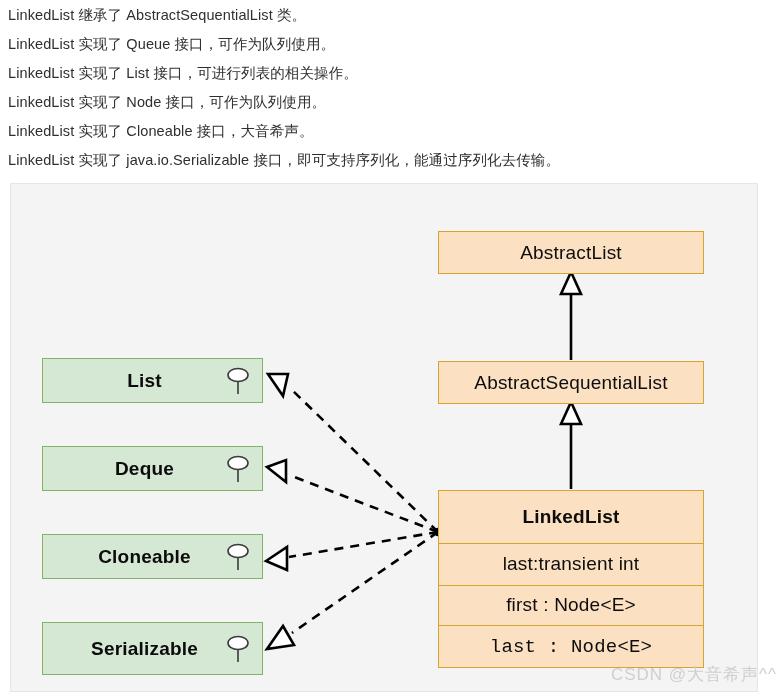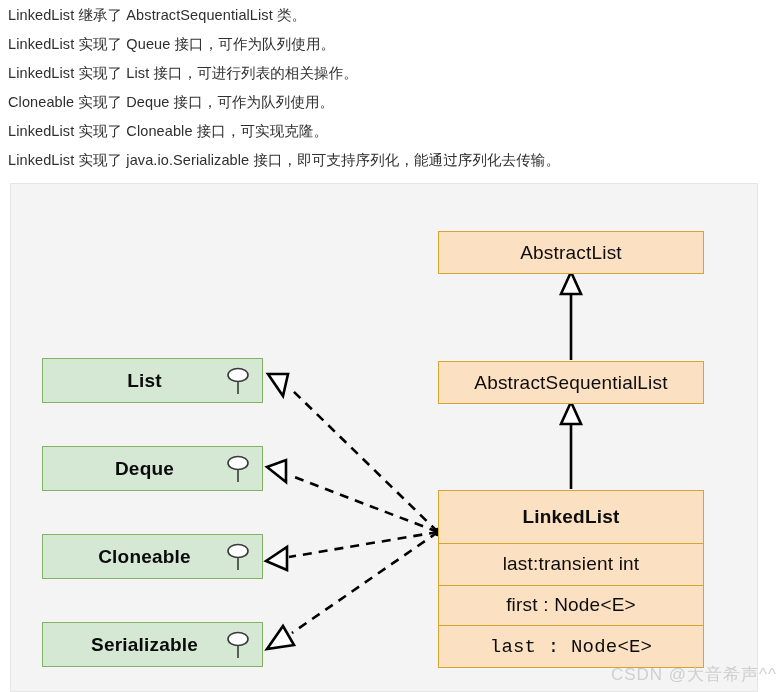--- a/index.html
+++ b/index.html
@@ -122,22 +122,22 @@
     pointer-events: none;
   }
 </style>
 </head>
 <body>
 
 <div id="intro-text">
   <div class="text-line">LinkedList 继承了 AbstractSequentialList 类。</div>
   <div class="text-line">LinkedList 实现了 Queue 接口，可作为队列使用。</div>
   <div class="text-line">LinkedList 实现了 List 接口，可进行列表的相关操作。</div>
-  <div class="text-line">Cloneable 实现了 Deque 接口，可作为队列使用。</div>
-  <div class="text-line">LinkedList 实现了 Cloneable 接口，可实现克隆。</div>
+  <div class="text-line">LinkedList 实现了 Node 接口，可作为队列使用。</div>
+  <div class="text-line">LinkedList 实现了 Cloneable 接口，大音希声。</div>
   <div class="text-line">LinkedList 实现了 java.io.Serializable 接口，即可支持序列化，能通过序列化去传输。</div>
 </div>
 
 <div id="diagram-canvas">
 
   <svg id="diagram-svg" viewBox="0 0 748 509" xmlns="http://www.w3.org/2000/svg">
 
     <g>
       <line x1="560" y1="176" x2="560" y2="108" stroke="#000000" stroke-width="2.6"></line>
       <polygon points="560,88 550,110 570,110" fill="#ffffff" stroke="#000000" stroke-width="2.6" stroke-linejoin="miter"></polygon>
@@ -203,21 +203,21 @@
   </div>
 
   <div class="uml-iface" style="left:31px; top:350px; width:221px; height:45px;">
     <span class="iface-label">Cloneable</span>
     <svg class="lollipop" viewBox="0 0 24 28" xmlns="http://www.w3.org/2000/svg">
       <ellipse cx="12" cy="8" rx="10" ry="6.5" fill="#ffffff" stroke="#3a3a3a" stroke-width="1.6"></ellipse>
       <line x1="12" y1="14.5" x2="12" y2="27" stroke="#3a3a3a" stroke-width="1.6"></line>
     </svg>
   </div>
 
-  <div class="uml-iface" style="left:31px; top:438px; width:221px; height:45px;">
+  <div class="uml-iface" style="left:31px; top:438px; width:221px; height:53px;">
     <span class="iface-label">Serializable</span>
     <svg class="lollipop" viewBox="0 0 24 28" xmlns="http://www.w3.org/2000/svg">
       <ellipse cx="12" cy="8" rx="10" ry="6.5" fill="#ffffff" stroke="#3a3a3a" stroke-width="1.6"></ellipse>
       <line x1="12" y1="14.5" x2="12" y2="27" stroke="#3a3a3a" stroke-width="1.6"></line>
     </svg>
   </div>
 
 </div>
 
 <div id="watermark">CSDN @大音希声^^</div>

